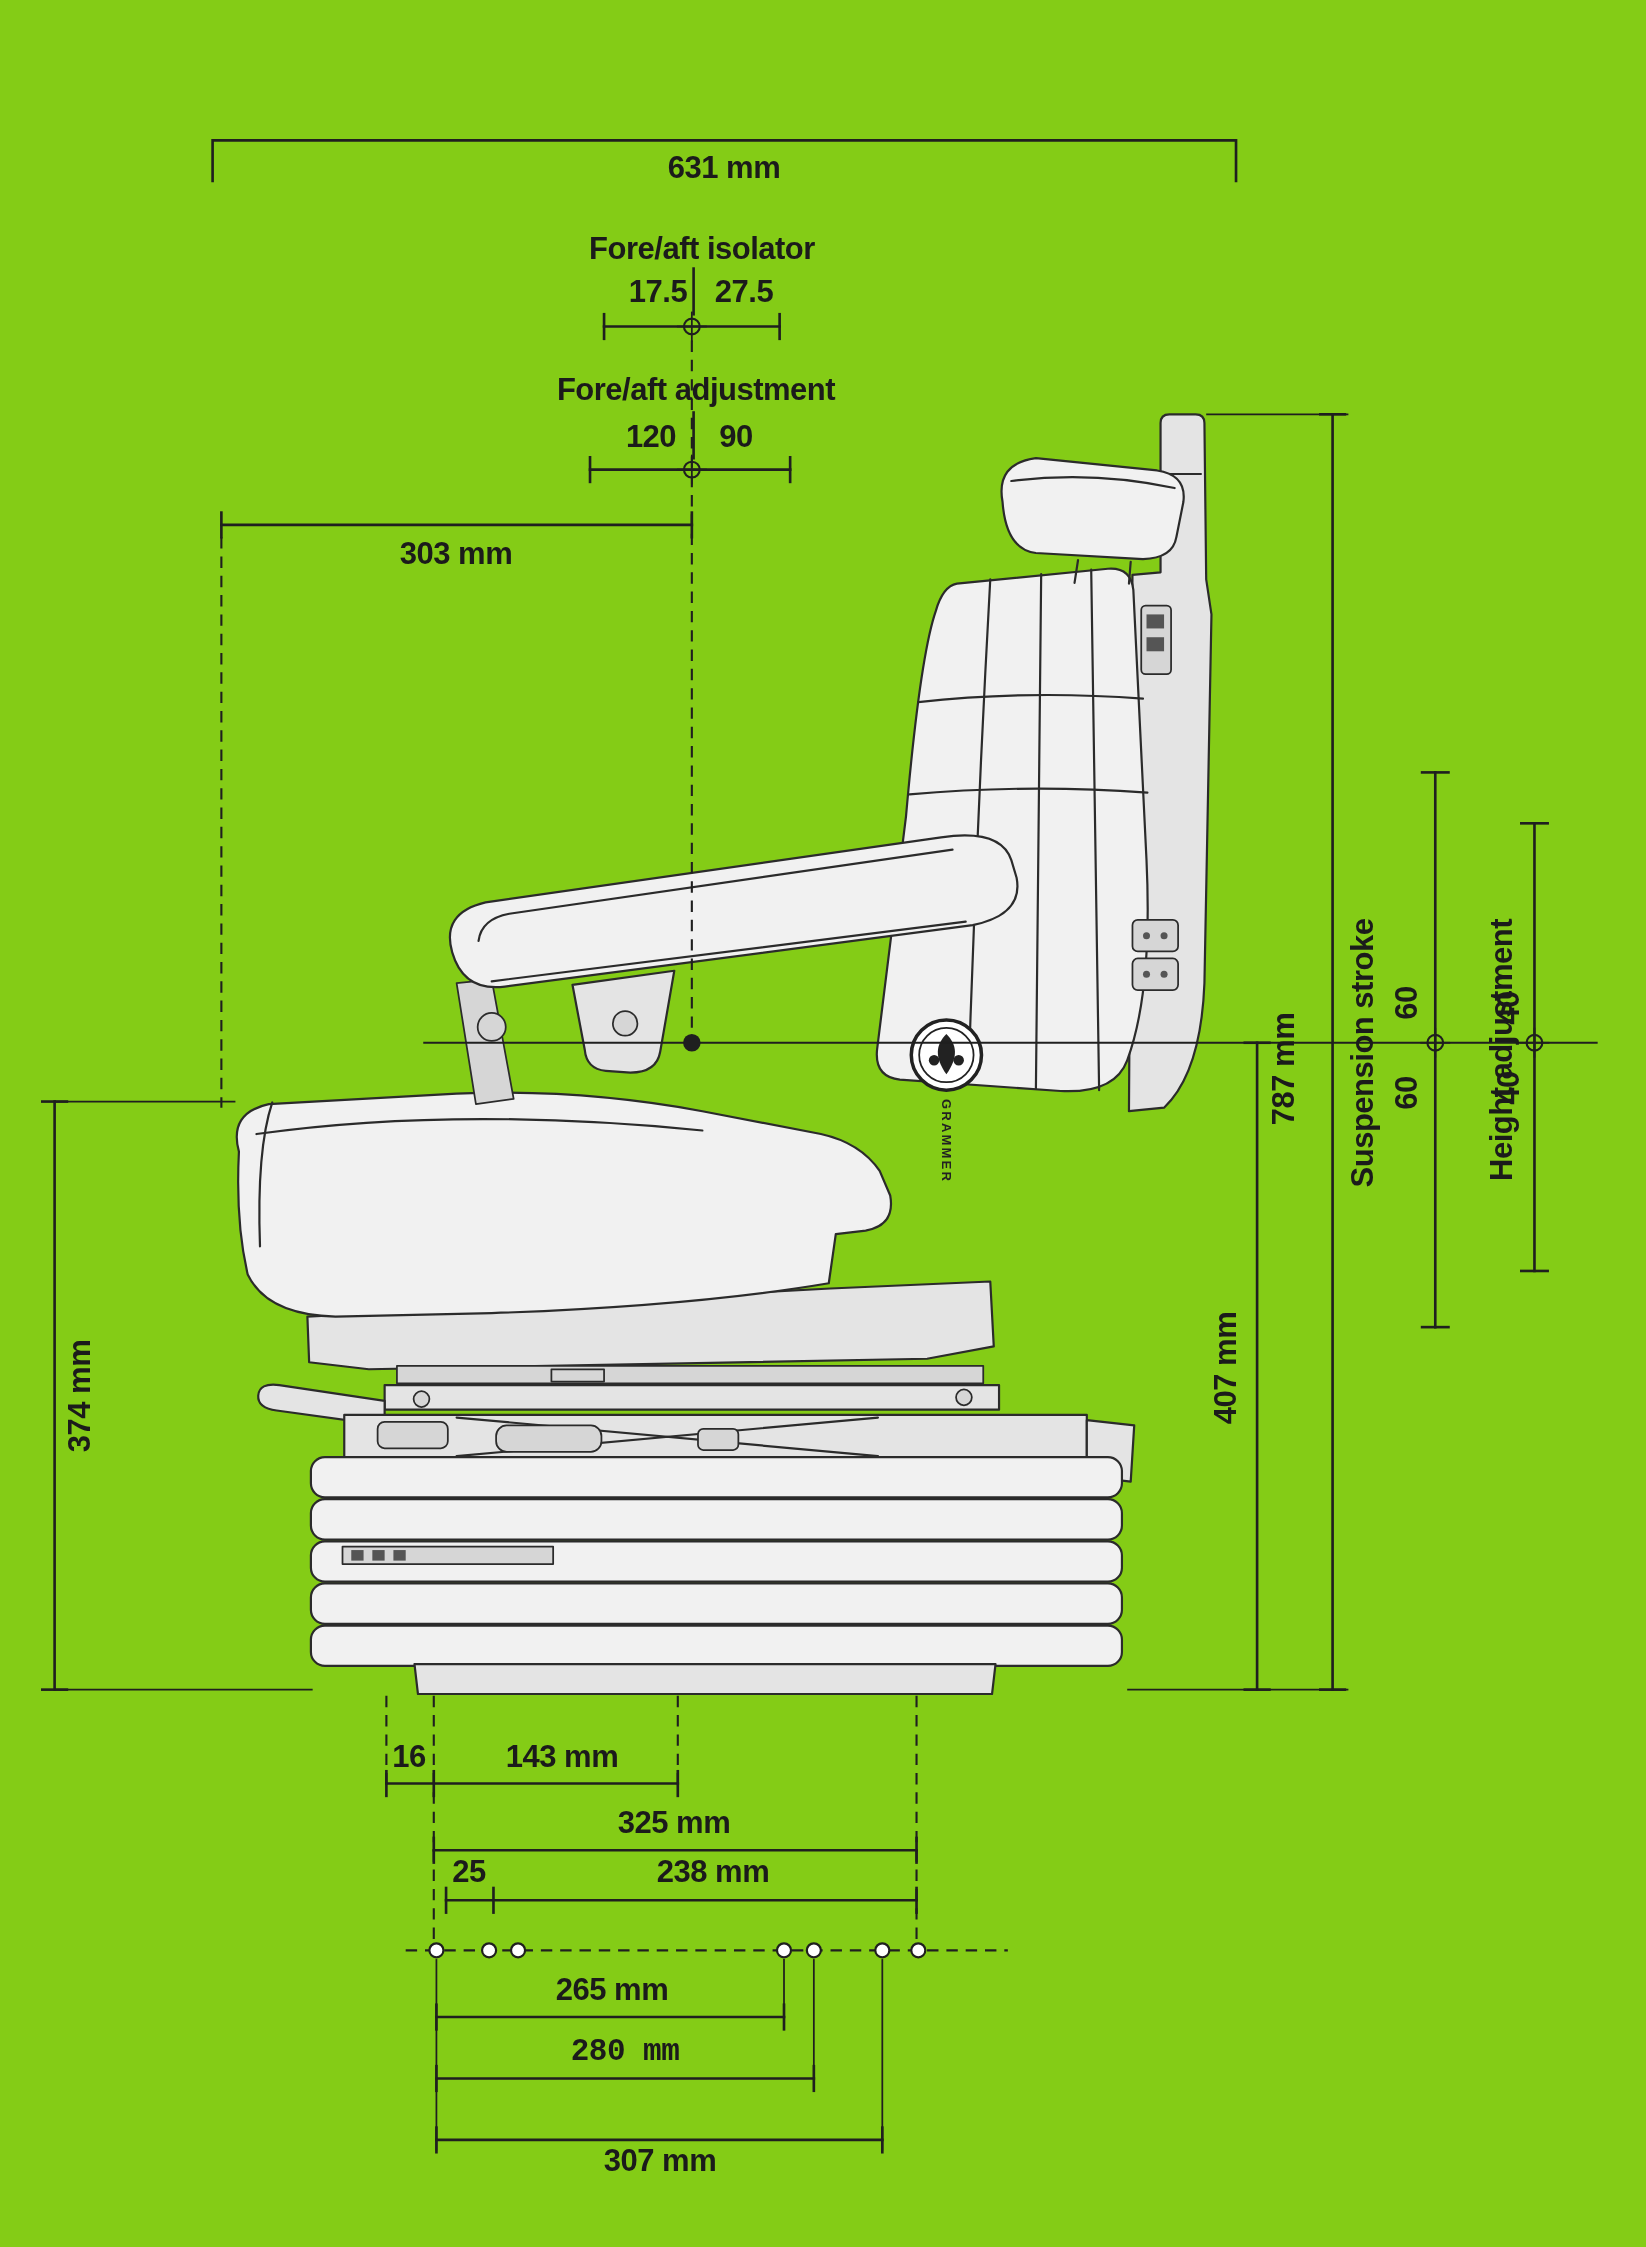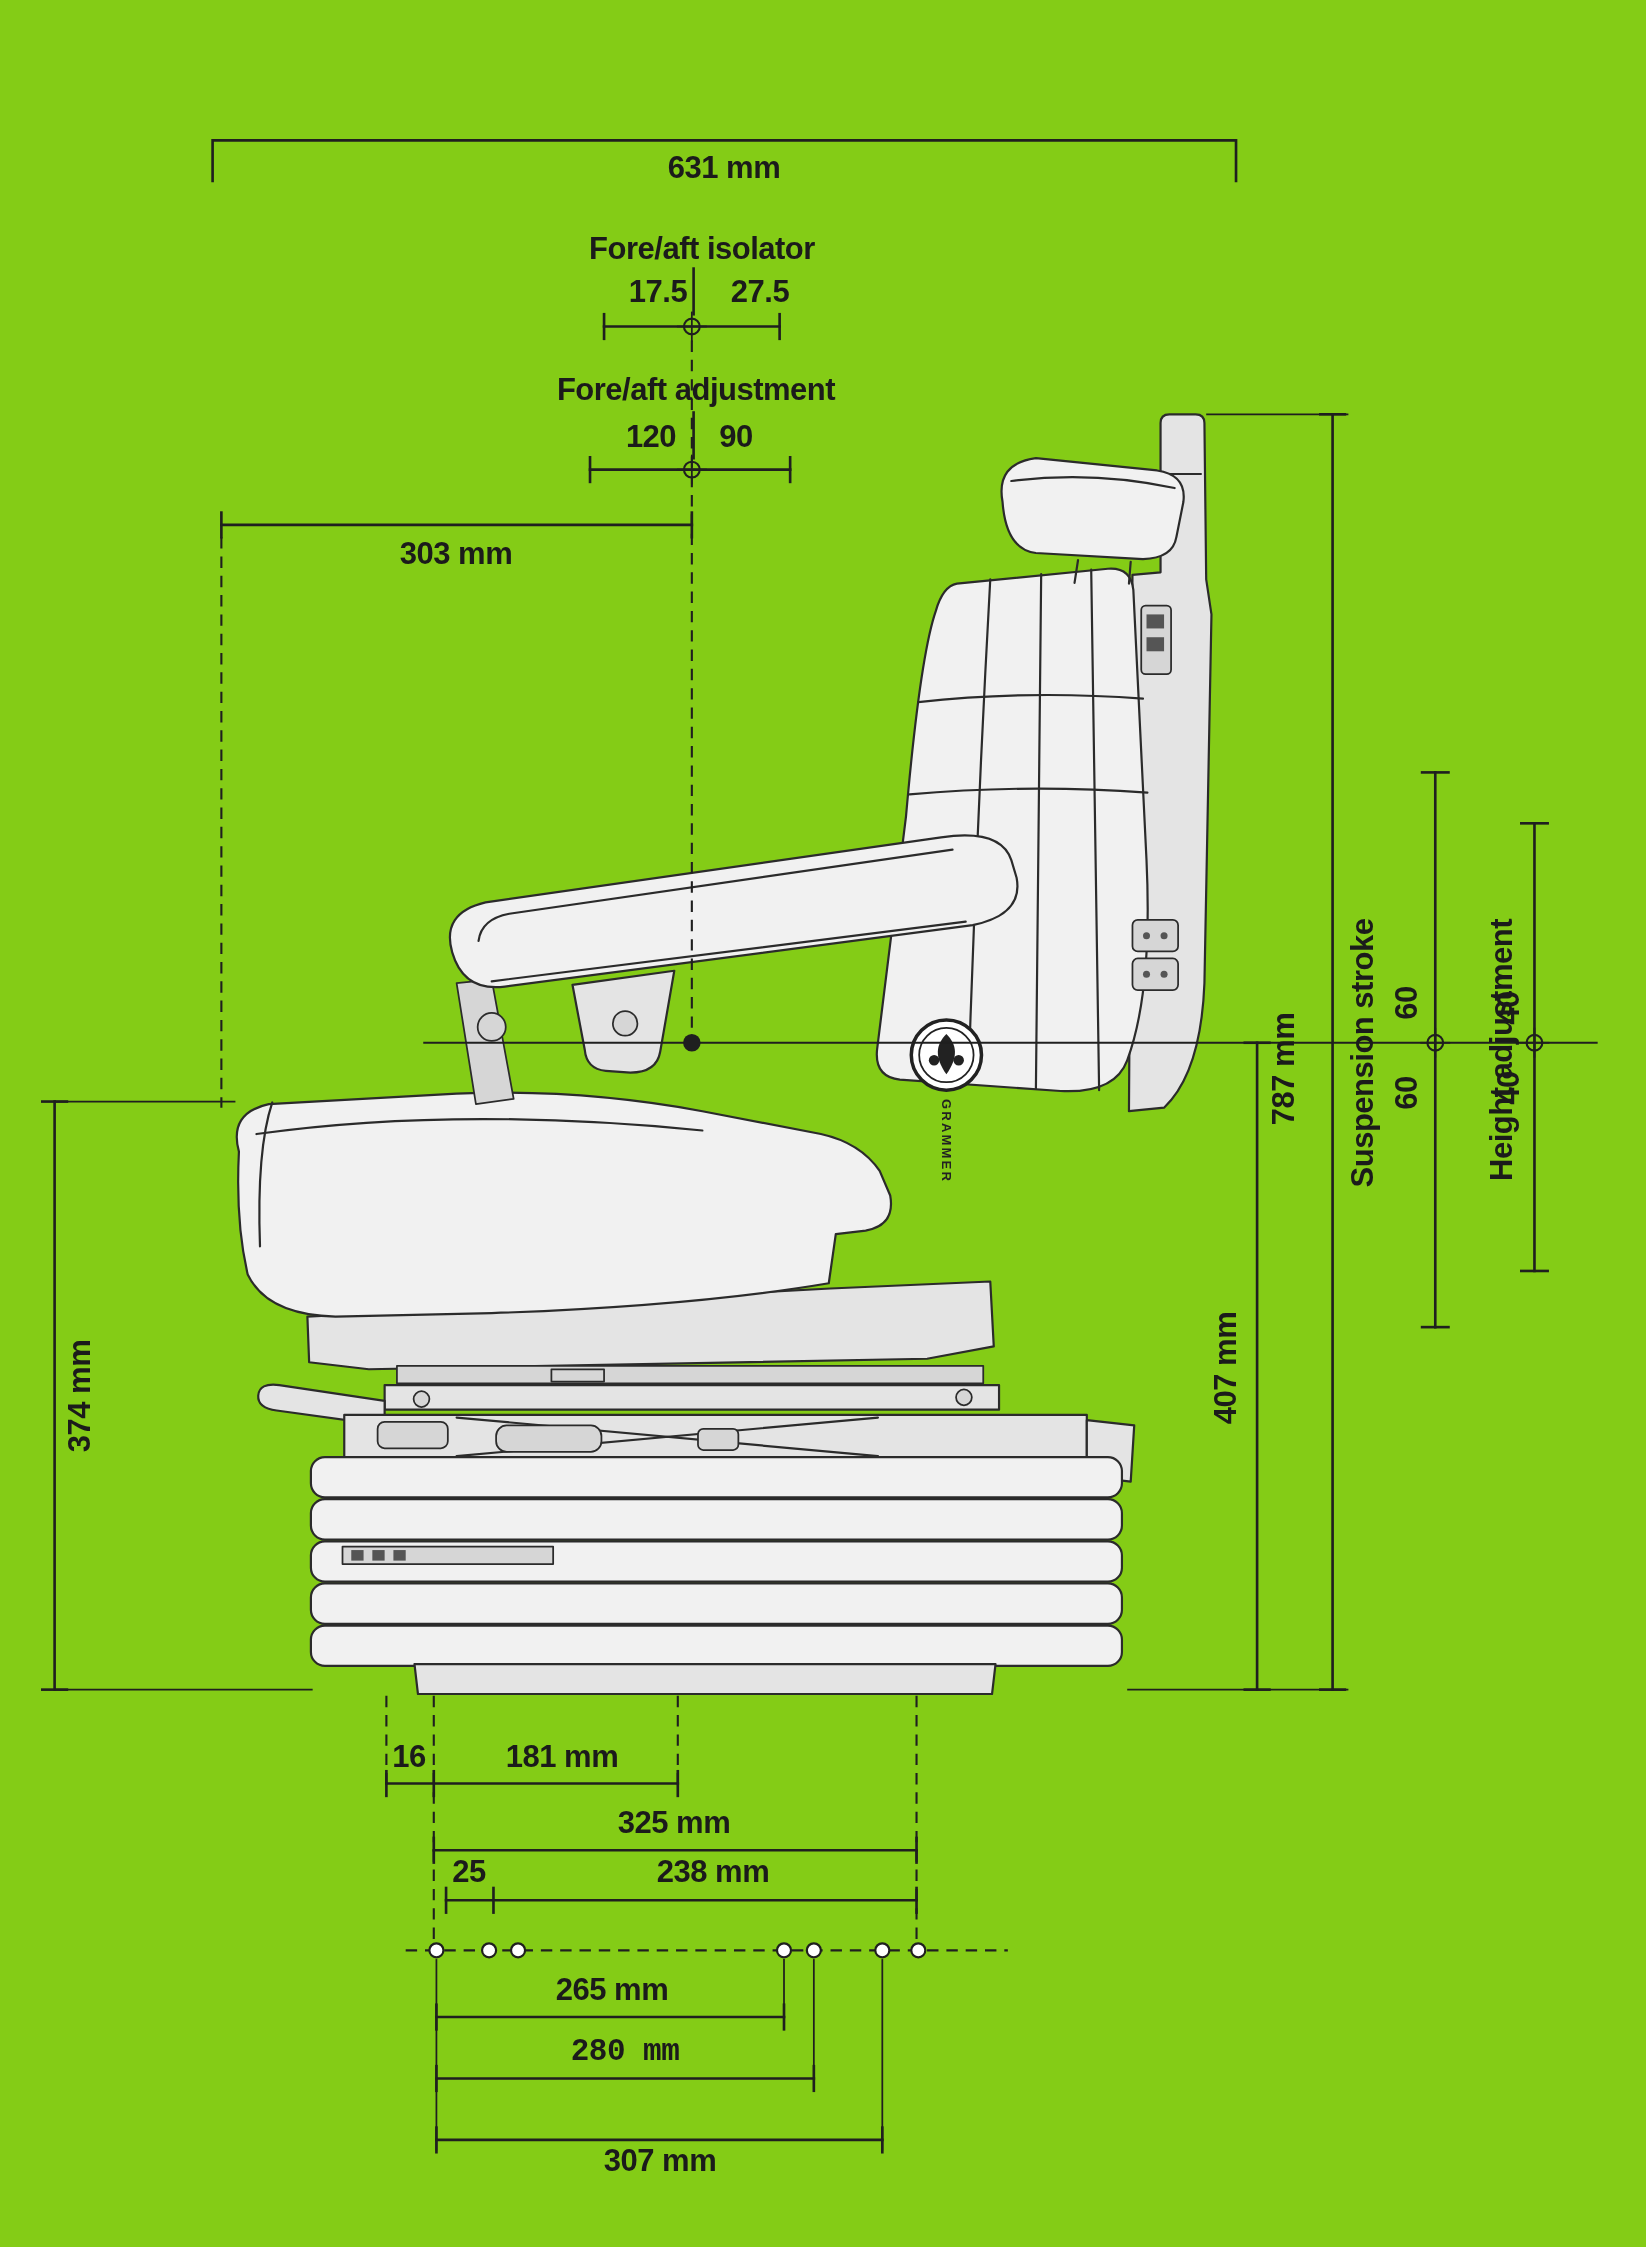--- a/index.html
+++ b/index.html
@@ -221,42 +221,42 @@
       <line class="dim" x1="497" y1="2438" x2="1005" y2="2438"></line>
       <line class="dim" x1="497" y1="2424" x2="497" y2="2452"></line>
       <line class="dim" x1="1005" y1="2424" x2="1005" y2="2452"></line>
     </g>
   </svg>
 
   <div class="lbl" style="left:724px;top:167px;">631 mm</div>
 
   <div class="lbl" style="left:702px;top:248px;">Fore/aft isolator</div>
   <div class="lbl" style="left:650px;top:291px;margin-left:8px;">17.5</div>
-  <div class="lbl" style="left:744px;top:291px;margin-left:16px;">27.5</div>
+  <div class="lbl" style="left:744px;top:291px;">27.5</div>
 
   <div class="lbl" style="left:696px;top:389px;">Fore/aft adjustment</div>
   <div class="lbl" style="left:651px;top:436px;">120</div>
   <div class="lbl" style="left:736px;top:436px;">90</div>
 
   <div class="lbl" style="left:456px;top:553px;">303 mm</div>
 
   <div class="lbl vert" style="left:79px;top:1396px;">374 mm</div>
   <div class="lbl vert" style="left:1283px;top:1069px;">787 mm</div>
   <div class="lbl vert" style="left:1225px;top:1368px;">407 mm</div>
 
   <div class="lbl vert" style="left:1362px;top:1053px;">Suspension stroke</div>
   <div class="lbl vert" style="left:1406px;top:1003px;">60</div>
   <div class="lbl vert" style="left:1406px;top:1093px;">60</div>
 
   <div class="lbl vert" style="left:1501px;top:1050px;">Height adjustment</div>
   <div class="lbl vert" style="left:1508px;top:1008px;">40</div>
   <div class="lbl vert" style="left:1508px;top:1088px;">40</div>
 
   <div class="lbl" style="left:409px;top:1756px;">16</div>
-  <div class="lbl" style="left:562px;top:1756px;">181 mm</div>
+  <div class="lbl" style="left:562px;top:1756px;">143 mm</div>
   <div class="lbl" style="left:674px;top:1822px;">325 mm</div>
   <div class="lbl" style="left:469px;top:1871px;">25</div>
   <div class="lbl" style="left:713px;top:1871px;">238 mm</div>
   <div class="lbl" style="left:612px;top:1989px;">265 mm</div>
   <div class="lbl" style="left:625px;top:2051px;font-family:Liberation Mono, monospace;">280 mm</div>
   <div class="lbl" style="left:660px;top:2112px;margin-top:48px;">307 mm</div>
 
   <div class="lbl brand" style="left:946px;top:1141px;">GRAMMER</div>
 </div>
 

